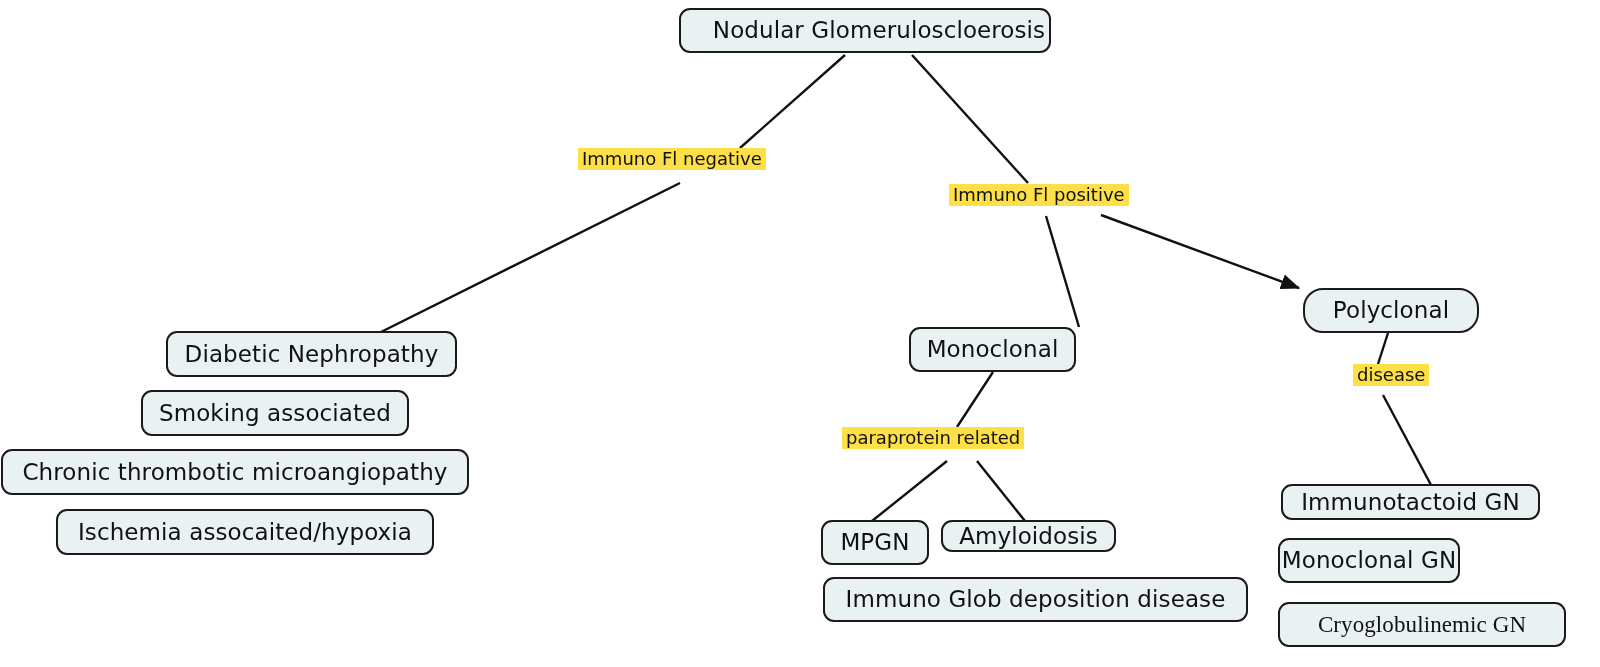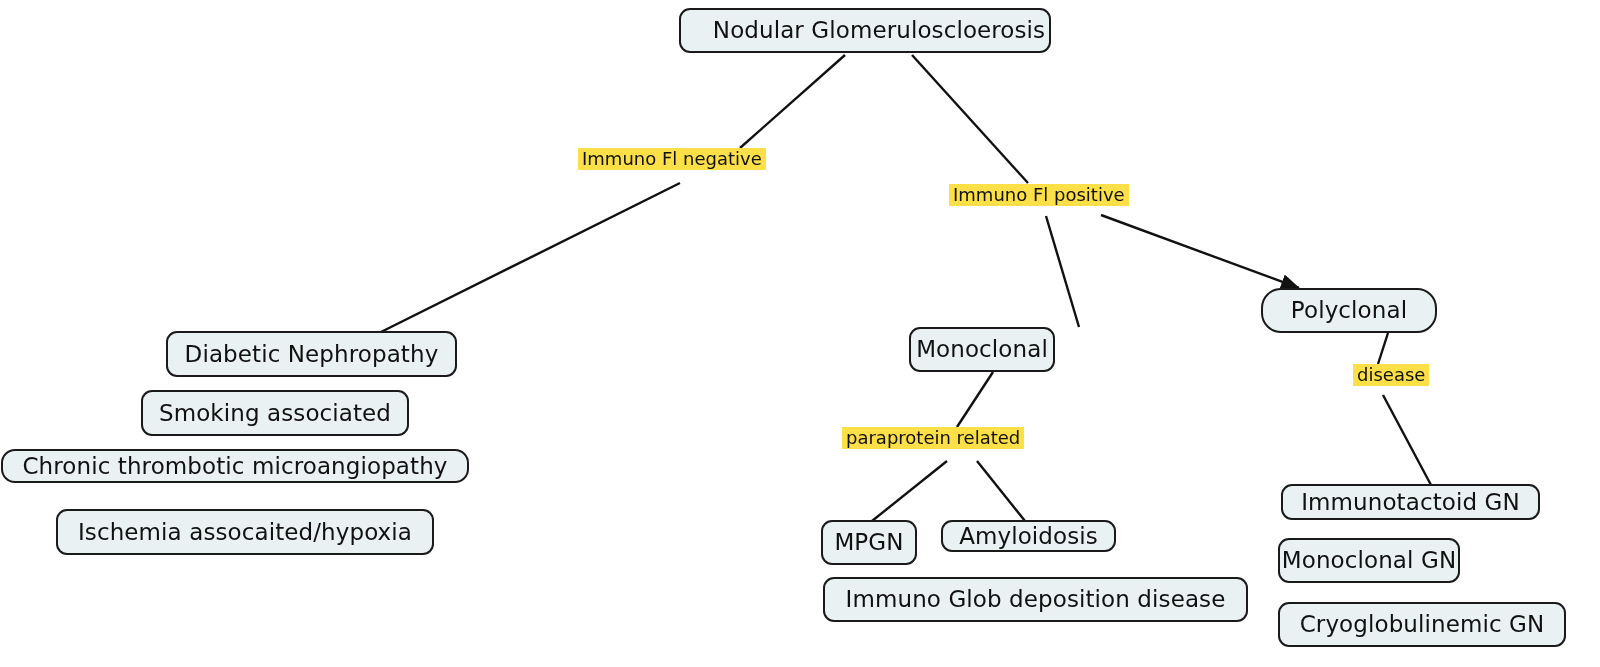--- a/index.html
+++ b/index.html
@@ -72,30 +72,30 @@
         <line x1="947" y1="461" x2="872" y2="521" stroke="#111111" stroke-width="2.4" stroke-linecap="butt"></line>
         <line x1="977" y1="461" x2="1025" y2="521" stroke="#111111" stroke-width="2.4" stroke-linecap="butt"></line>
         <line x1="1388" y1="333" x2="1378" y2="364" stroke="#111111" stroke-width="2.4" stroke-linecap="butt"></line>
         <line x1="1383" y1="395" x2="1431" y2="485" stroke="#111111" stroke-width="2.4" stroke-linecap="butt"></line>
       </g>
   </svg>
   <div id="nodes-layer">
       <div class="node" style="left: 679px; top: 8px; width: 372px; height: 45px; padding-left: 44px;">Nodular Glomeruloscloerosis</div>
       <div class="node" style="left: 166px; top: 331px; width: 291px; height: 46px;">Diabetic Nephropathy</div>
       <div class="node" style="left: 141px; top: 390px; width: 268px; height: 46px;">Smoking associated</div>
-      <div class="node" style="left: 1px; top: 449px; width: 468px; height: 34px; border-radius: 14px;">Chronic thrombotic microangiopathy</div>
+      <div class="node" style="left: 1px; top: 449px; width: 468px; height: 46px;">Chronic thrombotic microangiopathy</div>
       <div class="node" style="left: 56px; top: 509px; width: 378px; height: 46px;">Ischemia assocaited/hypoxia</div>
-      <div class="node" style="left: 909px; top: 327px; width: 146px; height: 45px;">Monoclonal</div>
-      <div class="node" style="left: 821px; top: 520px; width: 96px; height: 45px;">MPGN</div>
+      <div class="node" style="left: 909px; top: 327px; width: 167px; height: 45px;">Monoclonal</div>
+      <div class="node" style="left: 821px; top: 520px; width: 108px; height: 45px;">MPGN</div>
       <div class="node" style="left: 941px; top: 520px; width: 175px; height: 32px;">Amyloidosis</div>
       <div class="node" style="left: 797px; top: 577px; width: 425px; height: 45px; margin-left: 26px;">Immuno Glob deposition disease</div>
-      <div class="node" style="left: 1261px; top: 288px; width: 176px; height: 45px; border-radius: 20px;">Polyclonal</div>
+      <div class="node" style="left: 1303px; top: 288px; width: 176px; height: 45px; border-radius: 20px;">Polyclonal</div>
       <div class="node" style="left: 1281px; top: 484px; width: 259px; height: 36px;">Immunotactoid GN</div>
       <div class="node" style="left: 1278px; top: 538px; width: 182px; height: 45px;">Monoclonal GN</div>
-      <div class="node" style="left: 1278px; top: 602px; width: 288px; height: 45px;">Cryoglobulinemic GN</div>
+      <div class="node" style="left: 1278px; top: 602px; width: 288px; height: 45px; font-family: Liberation Serif, serif;">Cryoglobulinemic GN</div>
     </div>
   <div id="labels-layer">
       <div class="edge-label" style="left: 578px; top: 148px;">Immuno Fl negative</div>
       <div class="edge-label" style="left: 949px; top: 184px;">Immuno Fl positive</div>
       <div class="edge-label" style="left: 842px; top: 427px;">paraprotein related</div>
       <div class="edge-label" style="left: 1353px; top: 364px;">disease</div>
     </div>
 </div>
 
 </body></html>

